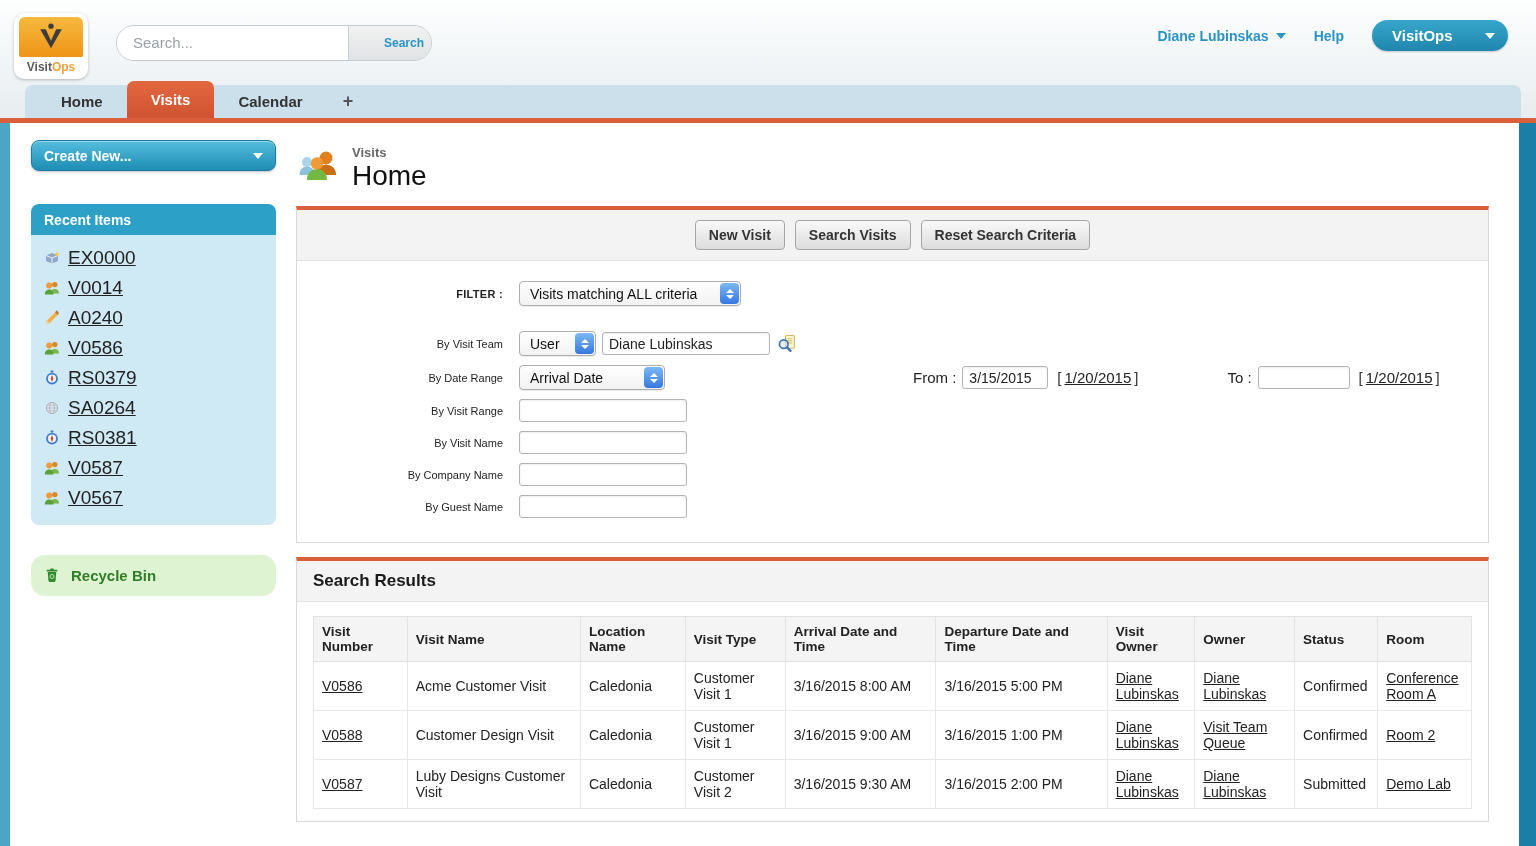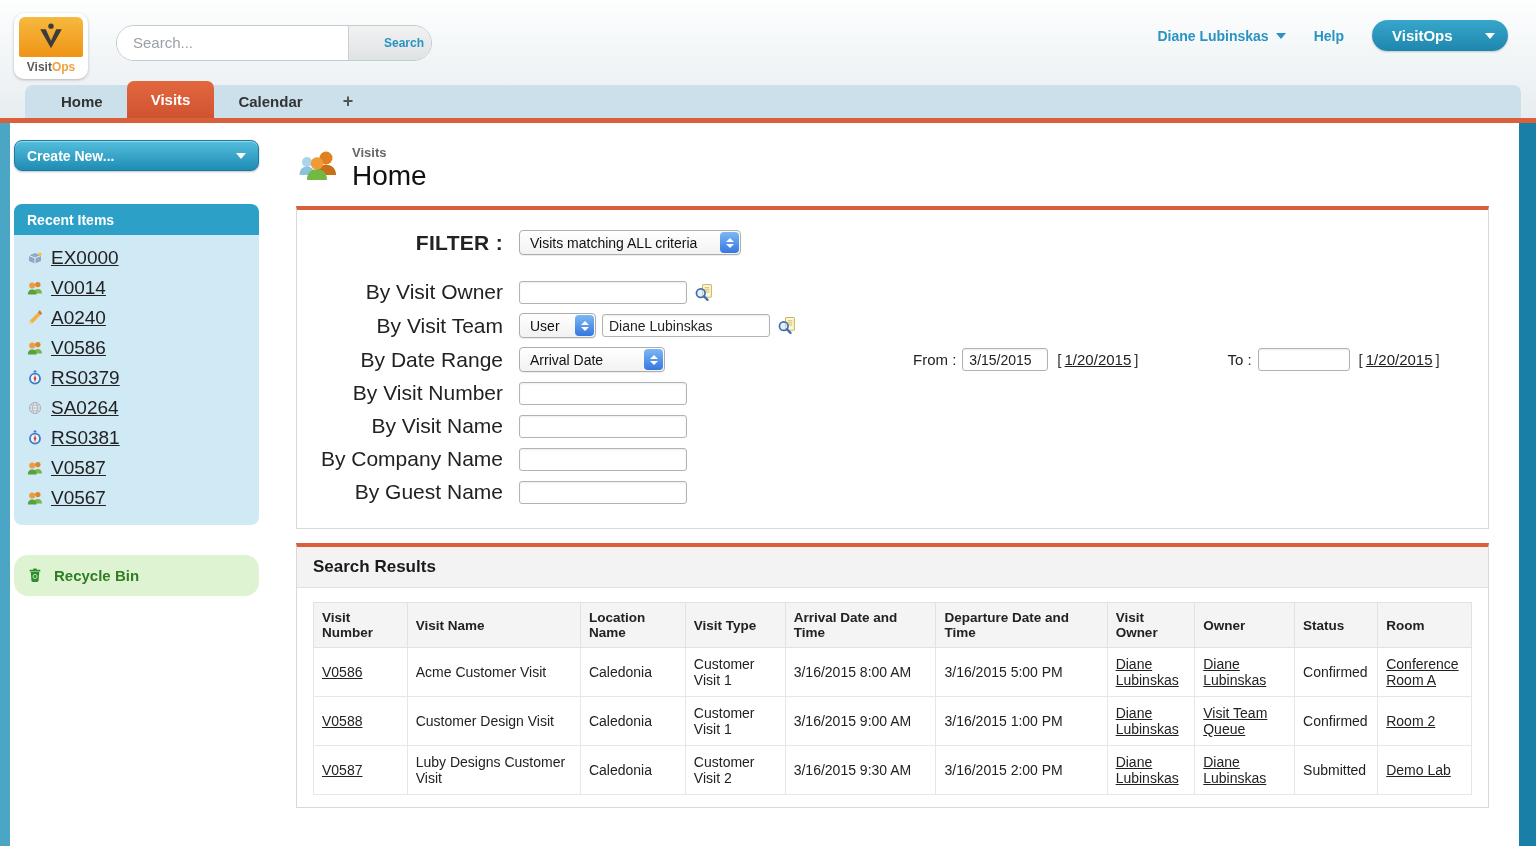--- a/index.html
+++ b/index.html
@@ -38,21 +38,21 @@
   .tab.active { background:linear-gradient(#e2683f,#d05331); color:#fff; border-radius:7px 7px 0 0;
                 height:37px; line-height:37px; margin-bottom:0; position:relative; top:0; }
   .tab.plus { font-size:18px; color:#555; padding:0 16px; }
   .orange-rule { height:5px; background:#d9603b; }
 
   
   .body-region { height:723px; background:linear-gradient(to right,#4aa6c4,#1a7fa6); display:flex; }
   .white-canvas { background:#fff; margin-left:10px; margin-right:17px; flex:1; display:flex; overflow:hidden; }
 
   
-  .sidebar { width:262px; padding:17px 0 0 4px; flex-shrink:0; }
+  .sidebar { width:262px; padding:17px 0 0 21px; flex-shrink:0; }
   .create-new { width:245px; height:31px; border-radius:8px; border:1px solid #1b7ca1;
                 background:linear-gradient(#55bedd,#1e8cb4); color:#fff; font-weight:bold; font-size:14px;
                 display:flex; align-items:center; justify-content:space-between; padding:0 12px; cursor:pointer;
                 box-shadow:0 1px 2px rgba(0,0,0,.25), inset 0 1px 0 rgba(255,255,255,.4); }
   .create-new .caret-down { border-top-color:#fff; }
   .recent-box { width:245px; margin-top:33px; }
   .recent-hdr { background:#2da0c8; border-radius:8px 8px 0 0; height:31px; display:flex; align-items:center;
                 padding-left:13px; color:#fff; font-weight:bold; font-size:14px; }
   .recent-list { background:#cfe9f5; border-radius:0 0 8px 8px; padding:8px 0 12px; }
   .recent-item { display:flex; align-items:center; gap:8px; padding:4px 0 4px 13px; }
@@ -72,21 +72,21 @@
 
   .panel { border:1px solid #d9d9d9; border-top:4px solid #d9603b; margin-top:14px; background:#fff; }
   .panel-band { background:#f3f3f3; border-bottom:1px solid #e2e2e2; padding:10px 16px; }
   .actions-band { display:flex; justify-content:center; gap:10px; }
   .btn { background:linear-gradient(#f9f9f9,#dcdcdc); border:1px solid #a5a5a5; border-radius:4px;
          font-weight:bold; font-size:14px; color:#333; padding:6px 13px; cursor:pointer;
          font-family:"Liberation Sans",sans-serif; }
 
   .filter-form { padding:20px 16px 24px; }
   .frow { display:flex; align-items:center; margin-bottom:9px; }
-  .flabel { width:190px; text-align:right; margin-right:16px; font-size:21px; color:#222; flex-shrink:0; }
+  .flabel { width:190px; text-align:right; margin-right:16px; font-size:11px; color:#222; flex-shrink:0; }
   .flabel.bold { font-weight:bold; letter-spacing:.3px; }
   .filter-gap { height:16px; }
 
   .mac-select { display:inline-flex; align-items:center; height:25px; border:1px solid #adadad; border-radius:4px;
                 background:linear-gradient(#fff,#f2f2f2); box-shadow:0 1px 1px rgba(0,0,0,.08); cursor:pointer; }
   .mac-select .lbl { padding:0 8px 0 10px; font-size:14px; color:#111; white-space:nowrap; flex:1; }
   .stepper { width:19px; align-self:stretch; margin:1px; border-radius:4px;
              background:linear-gradient(#7cb8f4,#3577e0); display:flex; flex-direction:column;
              align-items:center; justify-content:center; gap:2px; }
   .stepper .up { width:0; height:0; border-left:4px solid transparent; border-right:4px solid transparent; border-bottom:4px solid #fff; }
@@ -290,44 +290,37 @@
             <path d="M9 34c0-7.6 4.5-10.8 10-10.8S29 26.4 29 34z" fill="#72b843"></path>
           </svg>
         </span>
         <div class="title-texts">
           <div class="small">Visits</div>
           <div class="big">Home</div>
         </div>
       </div>
 
       <div class="panel">
+        <div class="panel-band actions-band">
+          <button class="btn">New Visit</button>
+          <button class="btn">Search Visits</button>
+          <button class="btn">Reset Search Criteria</button>
+        </div>
         <div class="filter-form">
           <div class="frow">
             <div class="flabel bold">FILTER :</div>
             <div class="mac-select" style="width:222px">
               <span class="lbl">Visits matching ALL criteria</span>
               <span class="stepper">
                   <span class="up"></span>
                   <span class="dn"></span>
                 </span>
             </div>
           </div>
           <div class="filter-gap"></div>
-          <div class="frow">
-            <div class="flabel">By Visit Owner</div>
-            <input class="tinput w168" style="">
-            <span class="lookup">
-              <svg viewBox="0 0 18 18">
-                  <rect x="8" y="1.5" width="8.5" height="12" rx="1" fill="#fdf6cf" stroke="#cbb964"></rect>
-                  <path d="M10 4.5h4.5M10 6.5h4.5M10 8.5h4.5" stroke="#cbb964" stroke-width=".9"></path>
-                  <circle cx="6.4" cy="9.6" r="4.1" fill="#cfe3f7" fill-opacity=".55" stroke="#3e6fb2" stroke-width="1.6"></circle>
-                  <path d="M9.4 12.6l3.4 3.4" stroke="#3e6fb2" stroke-width="2.2" stroke-linecap="round"></path>
-                </svg>
-            </span>
-          </div>
           <div class="frow">
             <div class="flabel">By Visit Team</div>
             <div class="mac-select" style="width:77px">
               <span class="lbl">User</span>
               <span class="stepper">
                   <span class="up"></span>
                   <span class="dn"></span>
                 </span>
             </div>
             <input class="tinput w168" style="margin-left: 6px;" value="Diane Lubinskas">
@@ -358,21 +351,21 @@
             </div>
             <div class="date-inline" style="margin-left:86px">
               <span class="dlbl">To :</span>
               <input class="tinput w92" value="" style="">
               <span class="bracket" style="margin-left:9px">[</span>
               <span class="date-link">1/20/2015</span>
               <span class="bracket">]</span>
             </div>
           </div>
           <div class="frow">
-            <div class="flabel">By Visit Number</div>
+            <div class="flabel">By Visit Range</div>
             <input class="tinput w168" style="">
           </div>
           <div class="frow">
             <div class="flabel">By Visit Name</div>
             <input class="tinput w168" style="">
           </div>
           <div class="frow">
             <div class="flabel">By Company Name</div>
             <input class="tinput w168" style="">
           </div>

